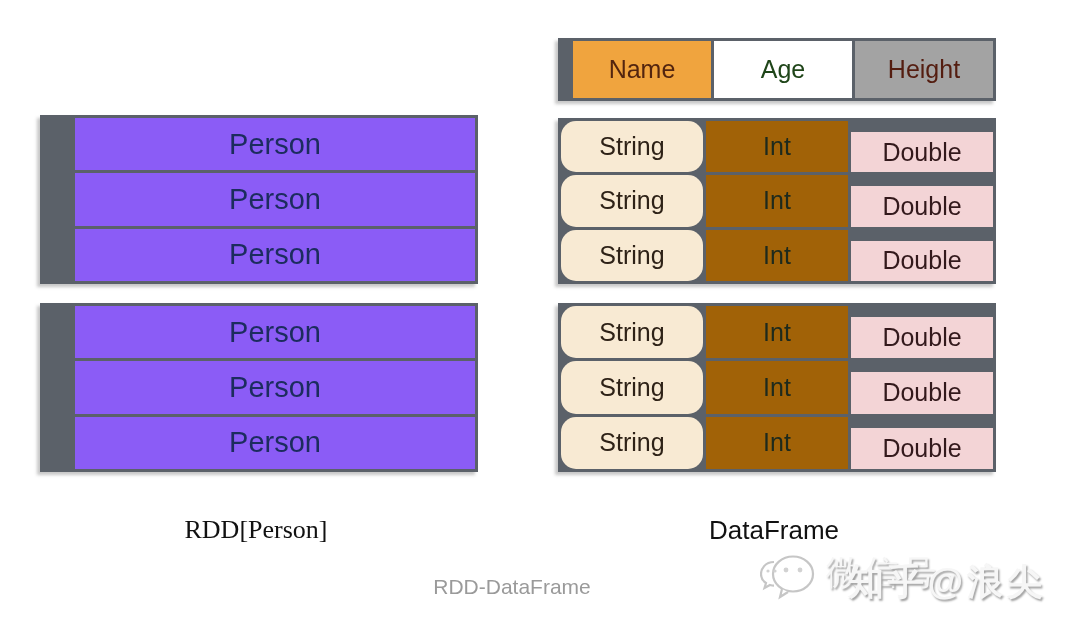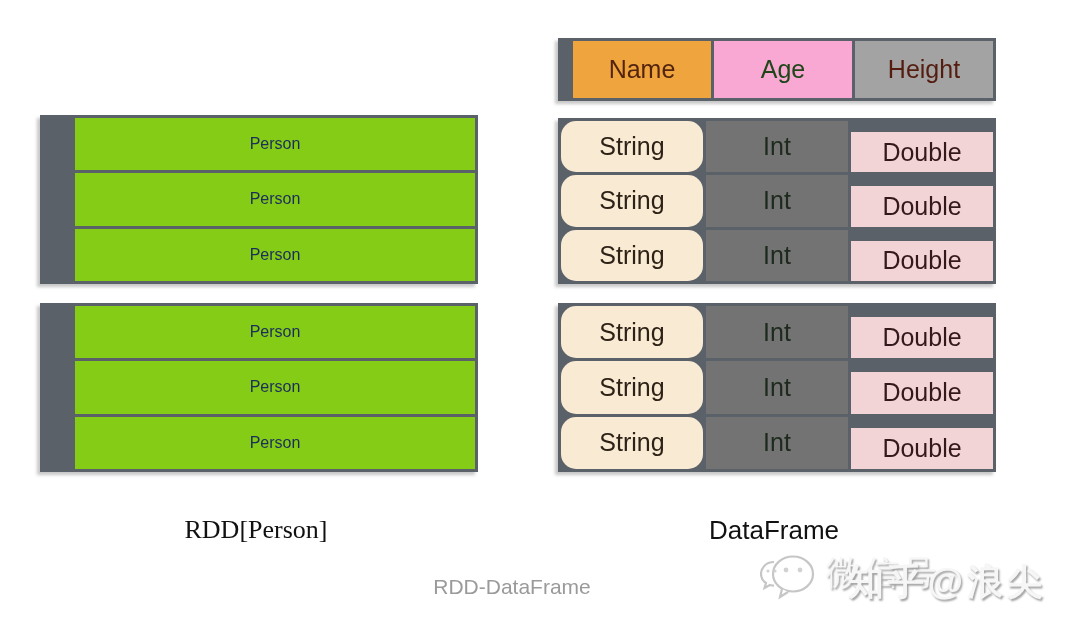--- a/index.html
+++ b/index.html
@@ -8,42 +8,42 @@
     font-family:"Liberation Sans","DejaVu Sans",sans-serif;
   }
   
   .group{
     position:absolute;display:flex;flex-direction:column;
     border:3px solid #5b6169;background:#5b6169;
     box-shadow:-3px 3px 3px rgba(130,130,130,.45);
   }
   .prow{
     flex:1;display:flex;align-items:center;justify-content:center;
-    background:#84cc16;color:#1c2c5e;font-size:16px;margin-top:3px;margin-left:32px;
+    background:#8b5cf6;color:#1c2c5e;font-size:29px;margin-top:3px;margin-left:32px;
   }
   .prow:first-child{margin-top:0;}
   .trow{flex:1;display:flex;margin-top:3px;}
   .trow:first-child{margin-top:0;}
   .cell{
     flex:1;display:flex;align-items:center;justify-content:center;
     font-size:25px;margin-left:3px;
   }
   .cell:first-child{margin-left:0;border-radius:15px;}
   .c0{background:#f8ead3;color:#2e2217;}
-  .c1{background:#737373;color:#1d2a1d;}
+  .c1{background:#a16207;color:#1d2a1d;}
   .c2{background:#f3d4d6;color:#33191c;margin-top:11px;}
   
   #df-header{left:558px;top:38px;width:432px;height:57px;}
   .hcell{
     flex:1;display:flex;align-items:center;justify-content:center;
     font-size:25px;margin-left:3px;
   }
   .hcell:first-child{margin-left:12px;}
   .h0{background:#f0a43e;color:#53250f;}
-  .h1{background:#f9a8d4;color:#1f4519;}
+  .h1{background:#ffffff;color:#1f4519;}
   .h2{background:#a3a3a3;color:#541d10;}
   #df-header-inner{flex:1;display:flex;}
   
   #rdd-group-1{left:40px;top:115px;width:432px;height:163px;}
   #rdd-group-2{left:40px;top:303px;width:432px;height:163px;}
   #df-group-1{left:558px;top:118px;width:432px;height:160px;}
   #df-group-2{left:558px;top:303px;width:432px;height:163px;}
   .panel-label{
     position:absolute;width:432px;text-align:center;
     font-size:26px;color:#111111;

